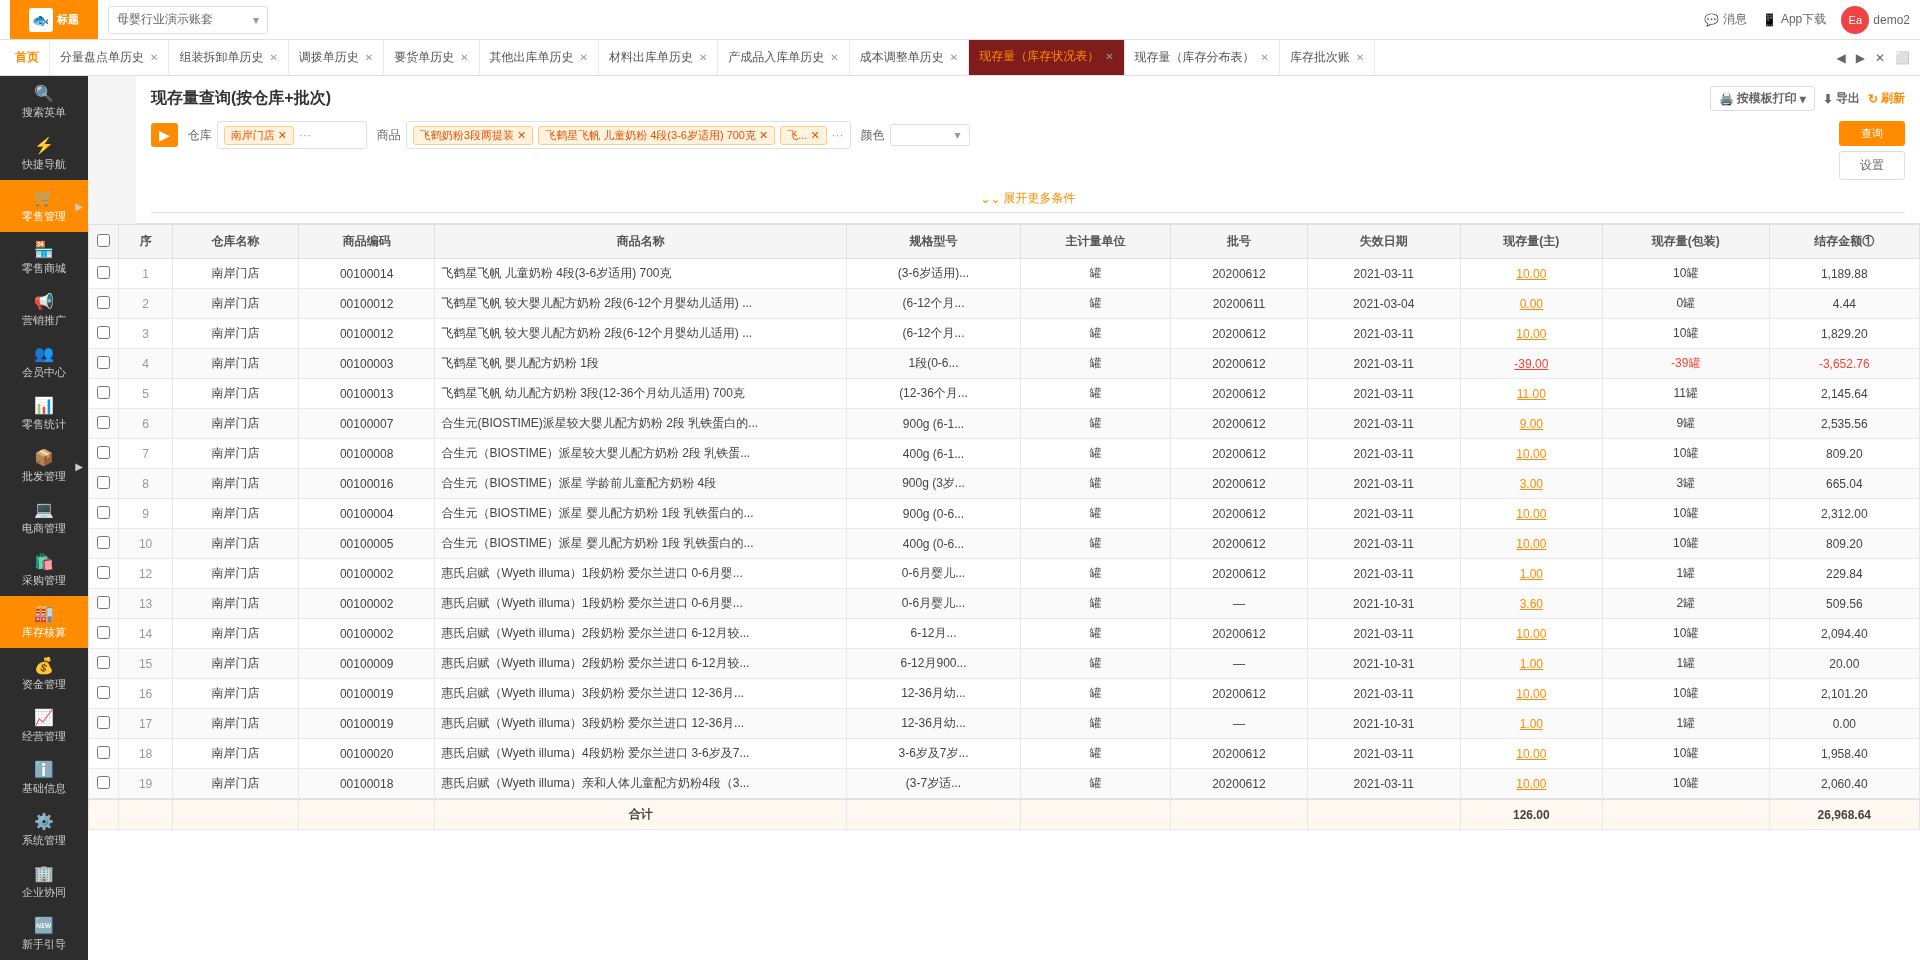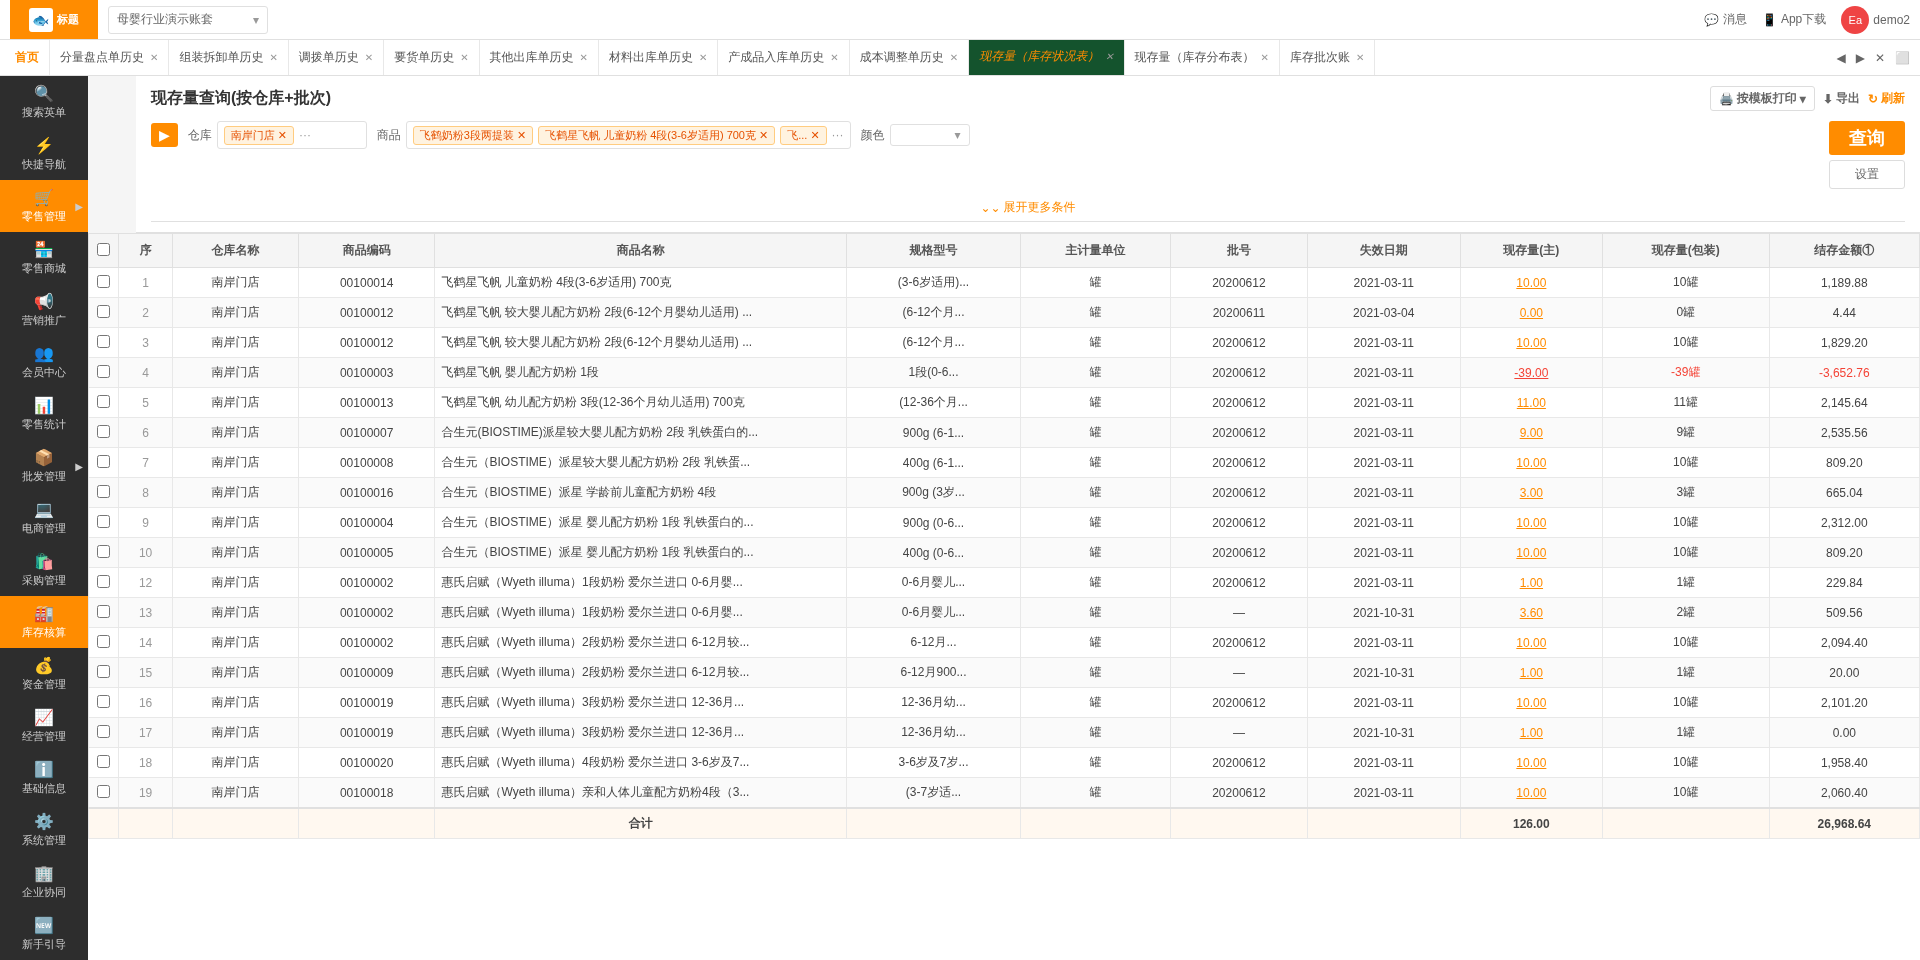--- a/index.html
+++ b/index.html
@@ -37,21 +37,21 @@
       display: flex; align-items: center; height: 36px;
       overflow: hidden; padding: 0 5px;
     }
     .tab-item {
       display: flex; align-items: center; padding: 0 10px;
       height: 46px; border-right: 1px solid #e8e8e8;
       cursor: pointer; white-space: nowrap; font-size: 12px;
       color: #555; position: relative; flex-shrink: 0;
     }
     .tab-item.active {
-      background: #14532d; color: #ff8c00; border-bottom: 2px solid #ff8c00; font-style: italic;
+      background: #7f1d1d; color: #ff8c00; border-bottom: 2px solid #ff8c00;
     }
     .tab-item .close-btn {
       margin-left: 6px; color: #999; font-size: 10px; cursor: pointer;
     }
     .tab-item.home { color: #ff8c00; font-weight: bold; }
     .tab-nav-btns { display: flex; align-items: center; margin-left: auto; }
     .tab-nav-btn { padding: 0 5px; cursor: pointer; color: #666; }
 
     
     .main-layout { display: flex; height: calc(960px - 76px); }
@@ -110,21 +110,21 @@
     .filter-color { min-width: 80px; display: flex; align-items: center; gap: 5px; border: 1px solid #e0e0e0; border-radius: 3px; padding: 3px 8px; color: #999; }
     .expand-btn {
       color: #ff8c00; cursor: pointer; font-size: 12px;
       display: flex; align-items: center; gap: 3px; margin: 5px auto 0;
       justify-content: center;
     }
 
     .query-actions { display: flex; flex-direction: column; gap: 5px; margin-left: auto; }
     .btn-query {
       background: #ff8c00; color: #fff; border: none; border-radius: 3px;
-      padding: 5px 20px; cursor: pointer; font-size: 18px; font-weight: bold;
+      padding: 5px 20px; cursor: pointer; font-size: 11px; font-weight: normal;
     }
     .btn-set {
       background: #fff; color: #666; border: 1px solid #ddd; border-radius: 3px;
       padding: 5px 20px; cursor: pointer; font-size: 12px;
     }
 
     
     .table-area { flex: 1; overflow: auto; padding: 0; background: #fff; }
 
     table { width: 100%; border-collapse: collapse; font-size: 12px; }

